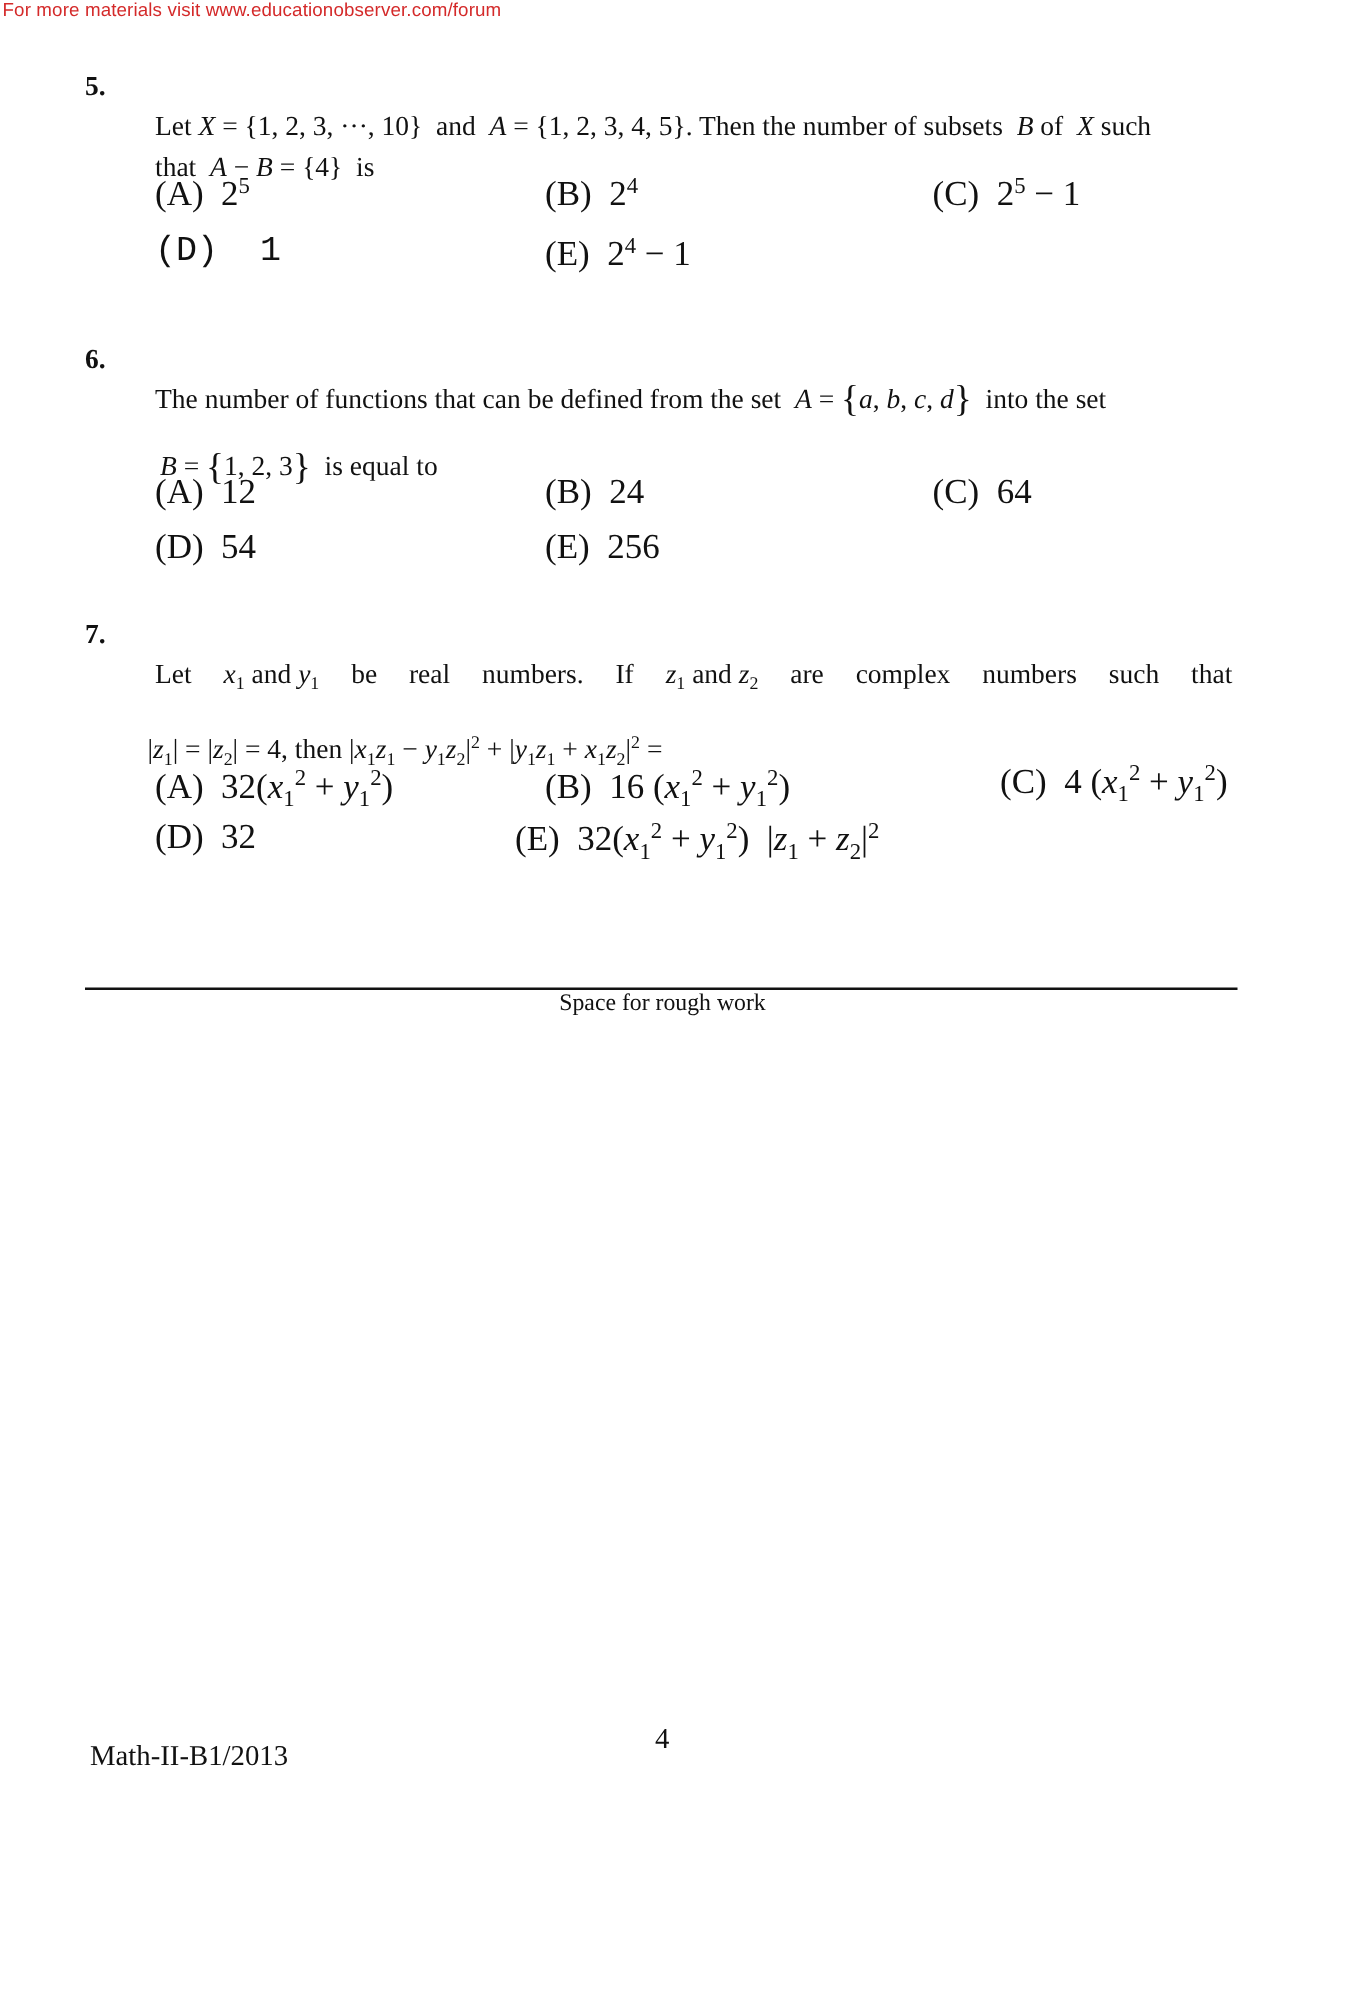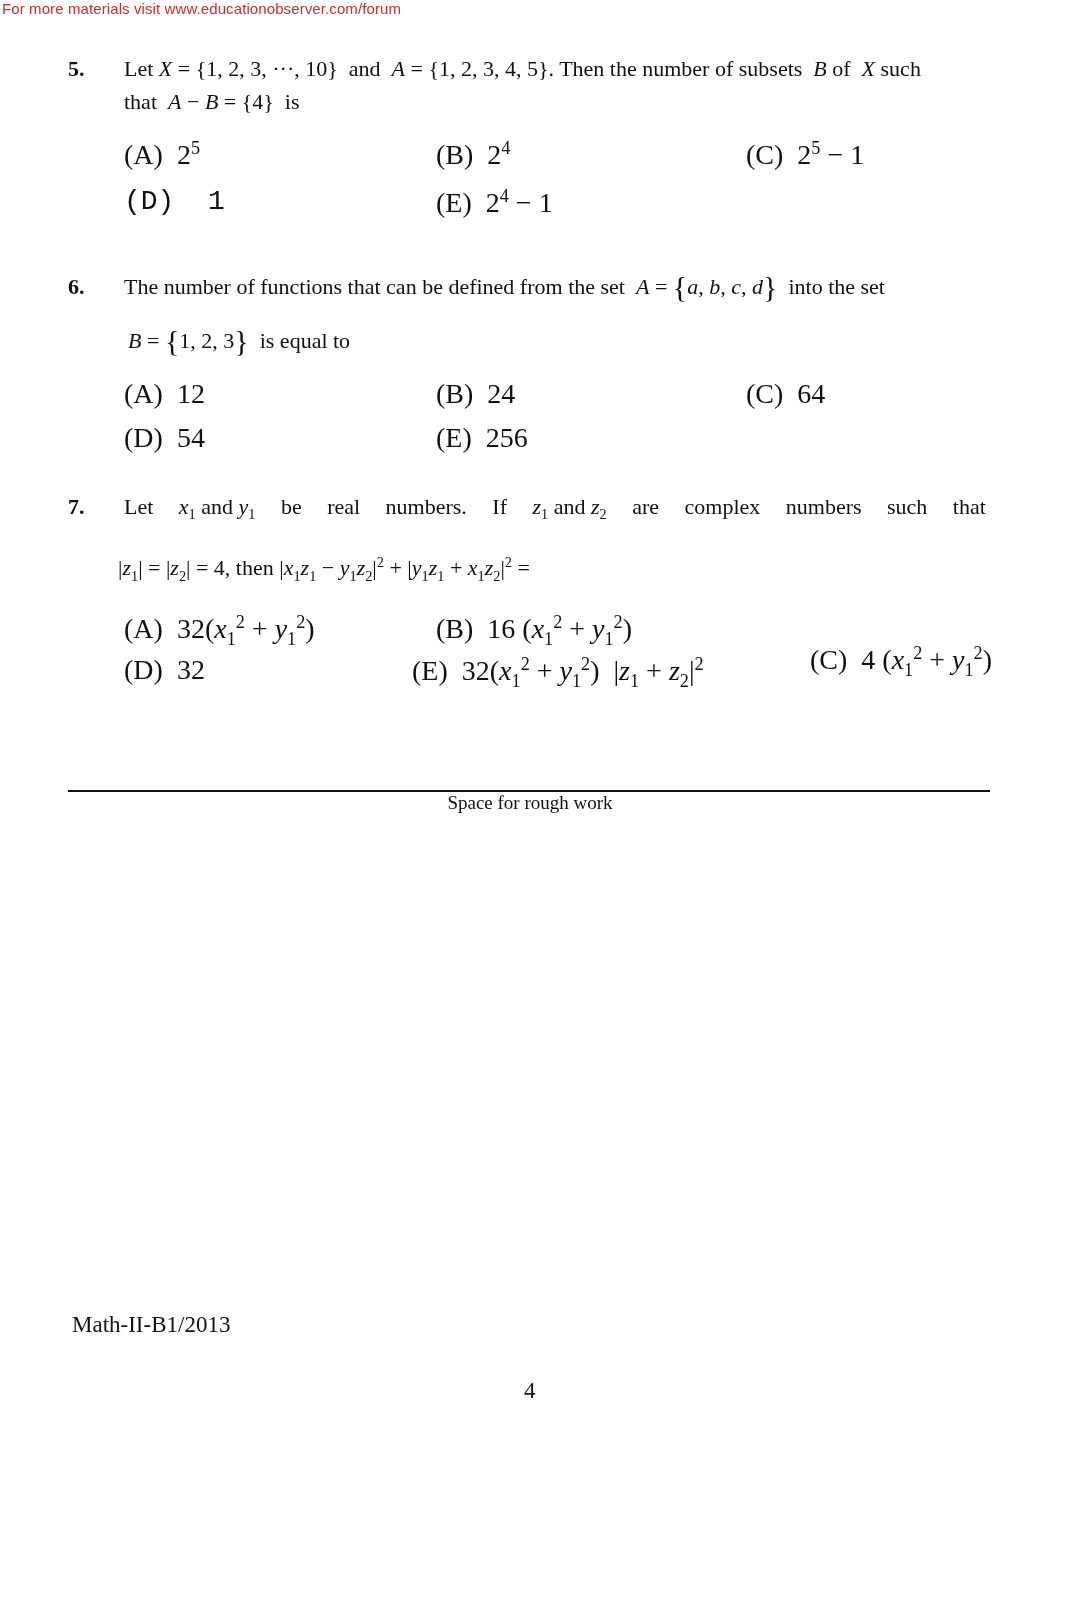--- a/index.html
+++ b/index.html
@@ -1,27 +1,27 @@
 <!DOCTYPE html>
 <html><head>
 <meta charset="utf-8">
 <style>
   html, body { margin: 0; padding: 0; background: #ffffff; }
   body { width: 1080px; height: 1604px; position: relative; overflow: hidden;
          font-family: "Liberation Serif", "DejaVu Serif", serif; color: #111; }
   .banner { position: absolute; left: 2px; top: 0px; font-family: "Liberation Sans", "DejaVu Sans", sans-serif;
             font-size: 15px; color: #d42a2a; letter-spacing: 0.1px; }
   .qnum { position: absolute; font-weight: bold; font-size: 22px; }
-  .stem { position: absolute; font-size: 22px; white-space: nowrap; }
+  .stem { position: absolute; font-size: 22px; white-space: nowrap; margin-top: 32px; }
   .opt { position: absolute; font-size: 28px; white-space: nowrap; }
   i.m { font-style: italic; }
   sub, sup { font-size: 65%; }
   .rule { position: absolute; left: 68px; width: 922px; height: 2px; background: #111; top: 790px; }
   .rough { position: absolute; top: 792px; left: 0; width: 1060px; text-align: center; font-size: 19px; }
-  .footer-code { position: absolute; left: 72px; top: 1312px; font-size: 23px; }
+  .footer-code { position: absolute; left: 72px; top: 1392px; font-size: 23px; }
   .footer-page { position: absolute; left: 524px; top: 1378px; font-size: 23px; }
   .big { font-size: 30px; vertical-align: -3px; line-height: 0; }
 </style>
 </head>
 <body>
 
 <div class="banner">For more materials visit www.educationobserver.com/forum</div>
 
 <div>
   <div class="qnum" style="left:68px; top:56px;">5.</div>
@@ -67,21 +67,21 @@
       <span>complex</span>
       <span>numbers</span>
       <span>such</span>
       <span>that</span>
   </div>
   <div class="stem" style="left:118px; top:554px;">
     |<i class="m">z</i><sub>1</sub>| = |<i class="m">z</i><sub>2</sub>| = 4, then |<i class="m">x</i><sub>1</sub><i class="m">z</i><sub>1</sub> − <i class="m">y</i><sub>1</sub><i class="m">z</i><sub>2</sub>|<sup>2</sup> + |<i class="m">y</i><sub>1</sub><i class="m">z</i><sub>1</sub> + <i class="m">x</i><sub>1</sub><i class="m">z</i><sub>2</sub>|<sup>2</sup> =
   </div>
   <div class="opt" style="left:124px; top:612px;"><span>(A)</span>&nbsp; 32(<i class="m">x</i><sub>1</sub><sup>2</sup> + <i class="m">y</i><sub>1</sub><sup>2</sup>)</div>
   <div class="opt" style="left:436px; top:612px;"><span>(B)</span>&nbsp; 16 (<i class="m">x</i><sub>1</sub><sup>2</sup> + <i class="m">y</i><sub>1</sub><sup>2</sup>)</div>
-  <div class="opt" style="left:800px; top:643px;margin-left:10px;"><span>(C)</span>&nbsp; 4 (<i class="m">x</i><sub>1</sub><sup>2</sup> + <i class="m">y</i><sub>1</sub><sup>2</sup>)</div>
+  <div class="opt" style="left:800px; top:608px;"><span>(C)</span>&nbsp; 4 (<i class="m">x</i><sub>1</sub><sup>2</sup> + <i class="m">y</i><sub>1</sub><sup>2</sup>)</div>
   <div class="opt" style="left:124px; top:654px;"><span>(D)</span>&nbsp; <span>32</span></div>
   <div class="opt" style="left:412px; top:654px;"><span>(E)</span>&nbsp; 32(<i class="m">x</i><sub>1</sub><sup>2</sup> + <i class="m">y</i><sub>1</sub><sup>2</sup>)&nbsp; |<i class="m">z</i><sub>1</sub> + <i class="m">z</i><sub>2</sub>|<sup>2</sup></div>
 </div>
 
 <div class="rule"></div>
 <div class="rough">Space for rough work</div>
 
 <div class="footer-code">Math-II-B1/2013</div>
 <div class="footer-page">4</div>
 

